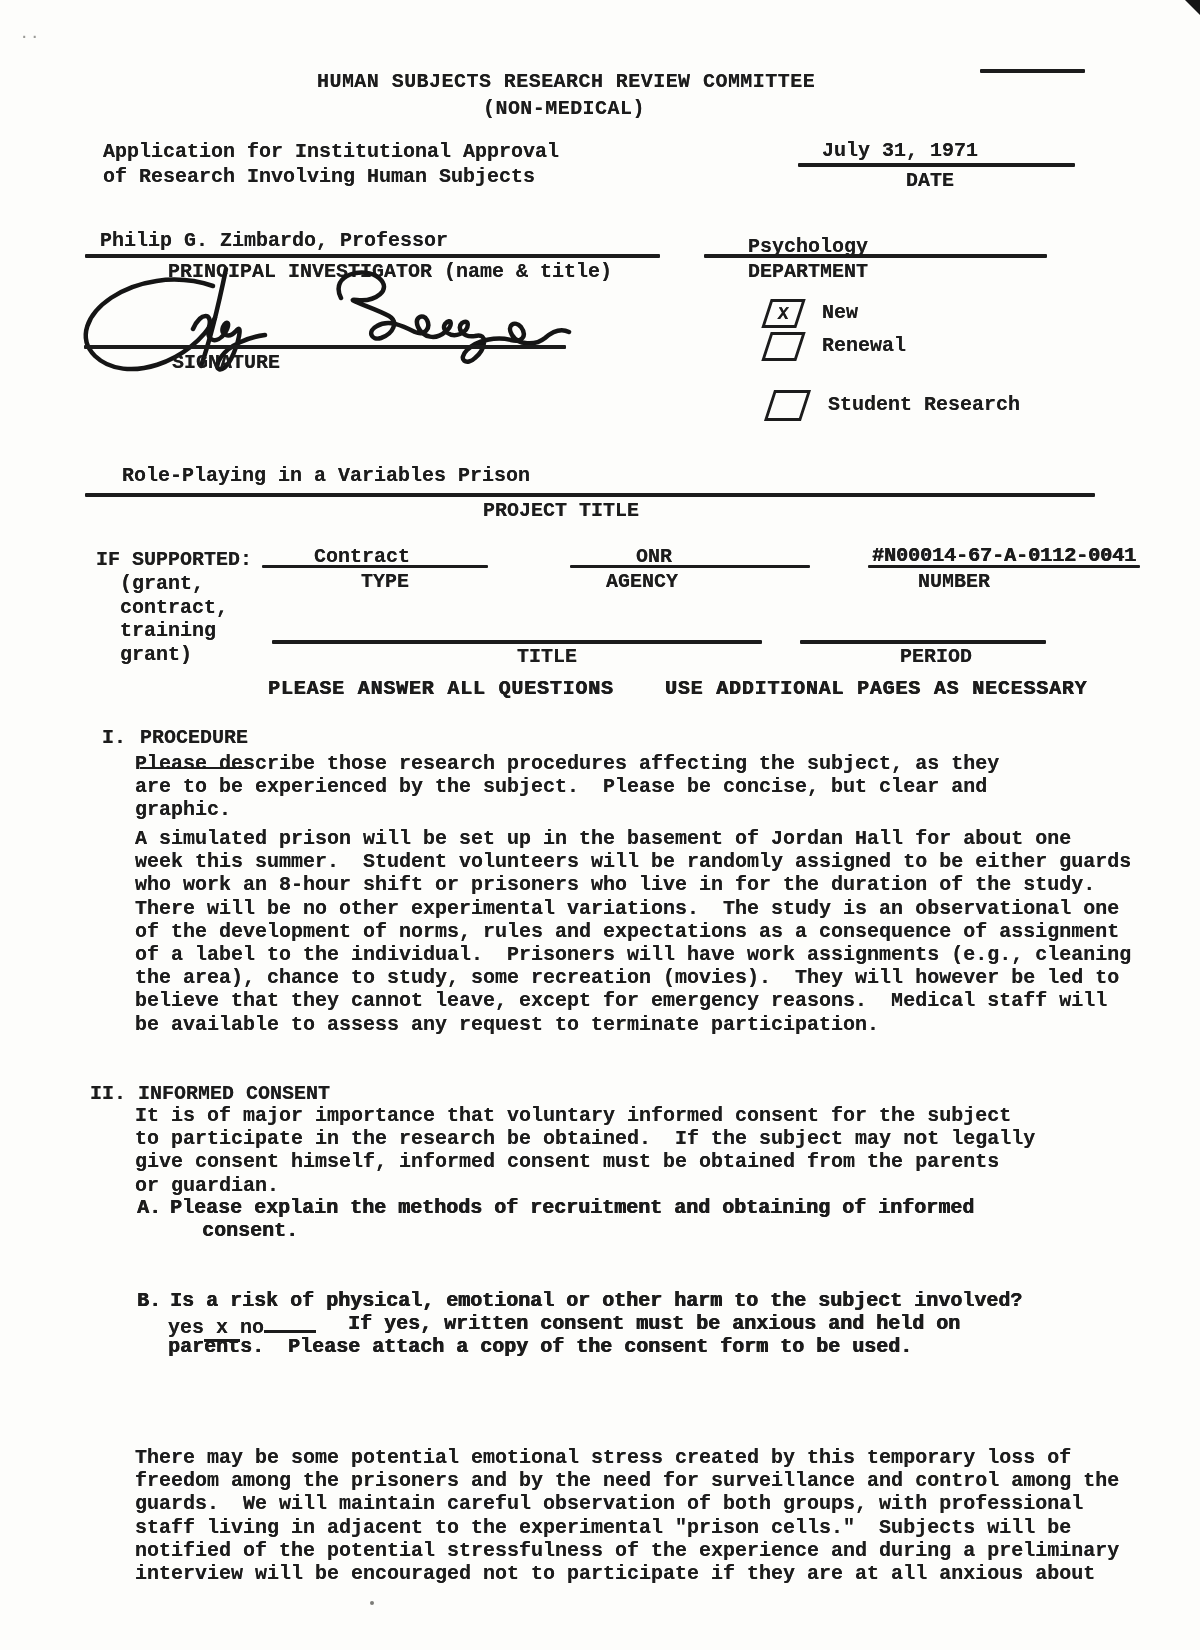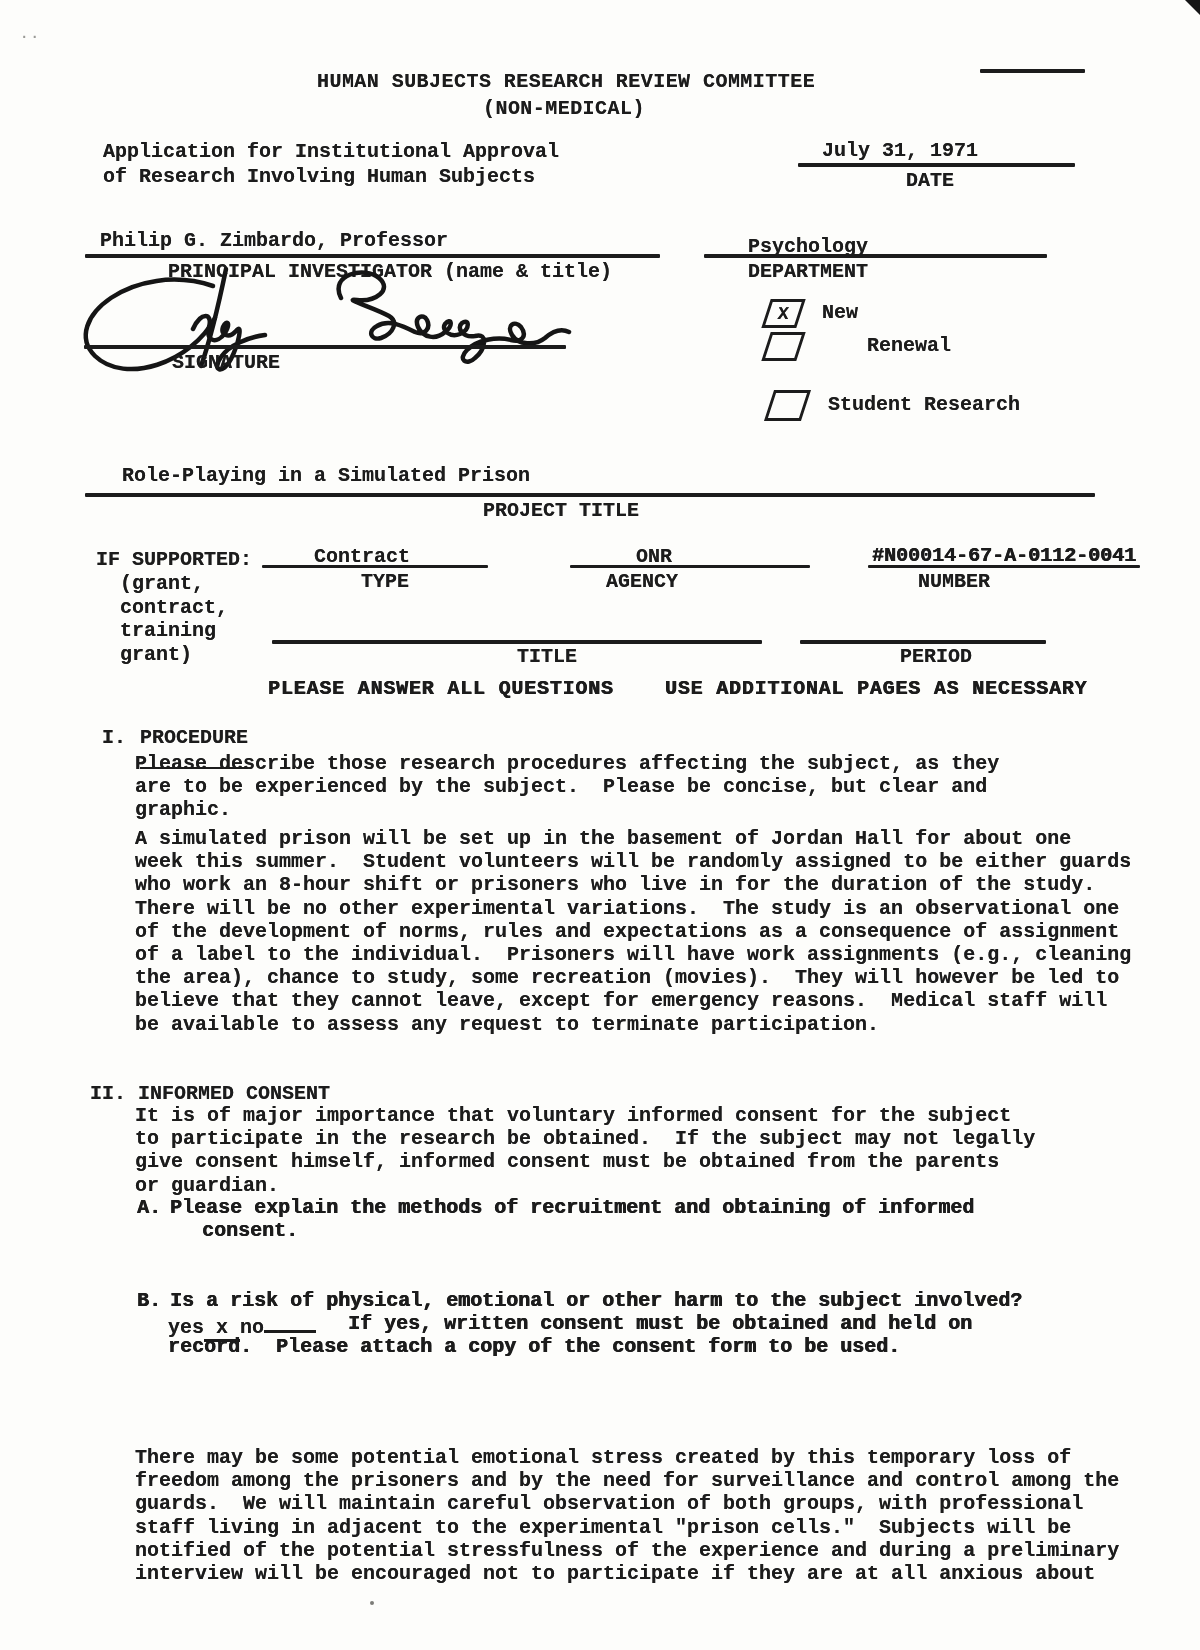--- a/index.html
+++ b/index.html
@@ -73,28 +73,28 @@
   <div class="abs" style="left:172px; top:351px;">SIGNATURE</div>
 
   <div class="cbox" style="left:766px; top:299px;">
     <span class="cmark">X</span>
   </div>
   <div class="abs" style="left:822px; top:301px;">New</div>
 
   <div class="cbox" style="left:766px; top:332px;">
     <span class="cmark"></span>
   </div>
-  <div class="abs" style="left:822px; top:334px;margin-left:45px;">Renewal</div>
+  <div class="abs" style="left:822px; top:334px;">Renewal</div>
 
   <div class="cbox" style="left:769px; top:390px; width:31px; height:25px;">
     <span class="cmark"></span>
   </div>
   <div class="abs" style="left:828px; top:393px;">Student Research</div>
 
-  <div class="abs" style="left:122px; top:464px;">Role-Playing in a Simulated Prison</div>
+  <div class="abs" style="left:122px; top:464px;">Role-Playing in a Variables Prison</div>
   <div class="rule" style="left:85px; top:493px; width:1010px; height:3.5px;"></div>
   <div class="abs" style="left:483px; top:499px;">PROJECT TITLE</div>
 
   <div class="lines" style="left:96px; top:548px; line-height:23.8px;">IF SUPPORTED:
   (grant,
   contract,
   training
   grant)</div>
 
   <div class="abs" style="left:314px; top:545px;">Contract</div>
@@ -140,22 +140,22 @@
 
   <div class="abs heavy" style="left:137px; top:1196px;">A.</div>
   <div class="abs heavy" style="left:170px; top:1196px;">Please explain the methods of recruitment and obtaining of informed</div>
   <div class="abs heavy" style="left:202px; top:1219px;">consent.</div>
 
 
   <div class="abs heavy" style="left:137px; top:1289px;">B.</div>
   <div class="abs heavy" style="left:170px; top:1289px;">Is a risk of physical, emotional or other harm to the subject involved?</div>
 
   <div class="abs" style="left:168px; top:1312px;"><span>yes</span><span class="ansline"> x </span><span>no</span><span class="blankline"></span></div>
-  <div class="abs heavy" style="left:348px; top:1312px;">If yes, written consent must be obtained and held on</div>
-  <div class="abs heavy" style="left:168px; top:1335px;">record.  Please attach a copy of the consent form to be used.</div>
+  <div class="abs heavy" style="left:348px; top:1312px;">If yes, written consent must be anxious and held on</div>
+  <div class="abs heavy" style="left:168px; top:1335px;">parents.  Please attach a copy of the consent form to be used.</div>
 
   <div class="lines" style="left:135px; top:1446px;">There may be some potential emotional stress created by this temporary loss of
 freedom among the prisoners and by the need for surveillance and control among the
 guards.  We will maintain careful observation of both groups, with professional
 staff living in adjacent to the experimental "prison cells."  Subjects will be
 notified of the potential stressfulness of the experience and during a preliminary
 interview will be encouraged not to participate if they are at all anxious about</div>
 
 </div>
 

